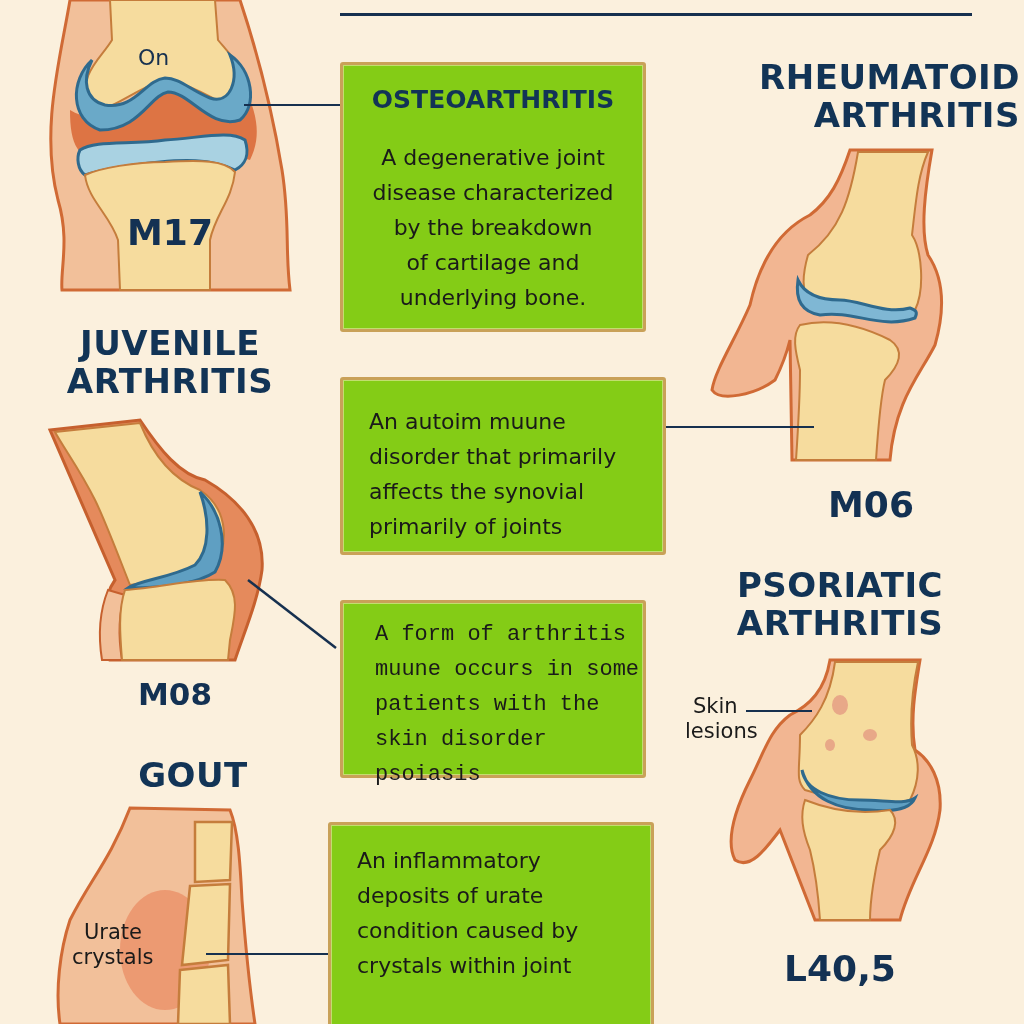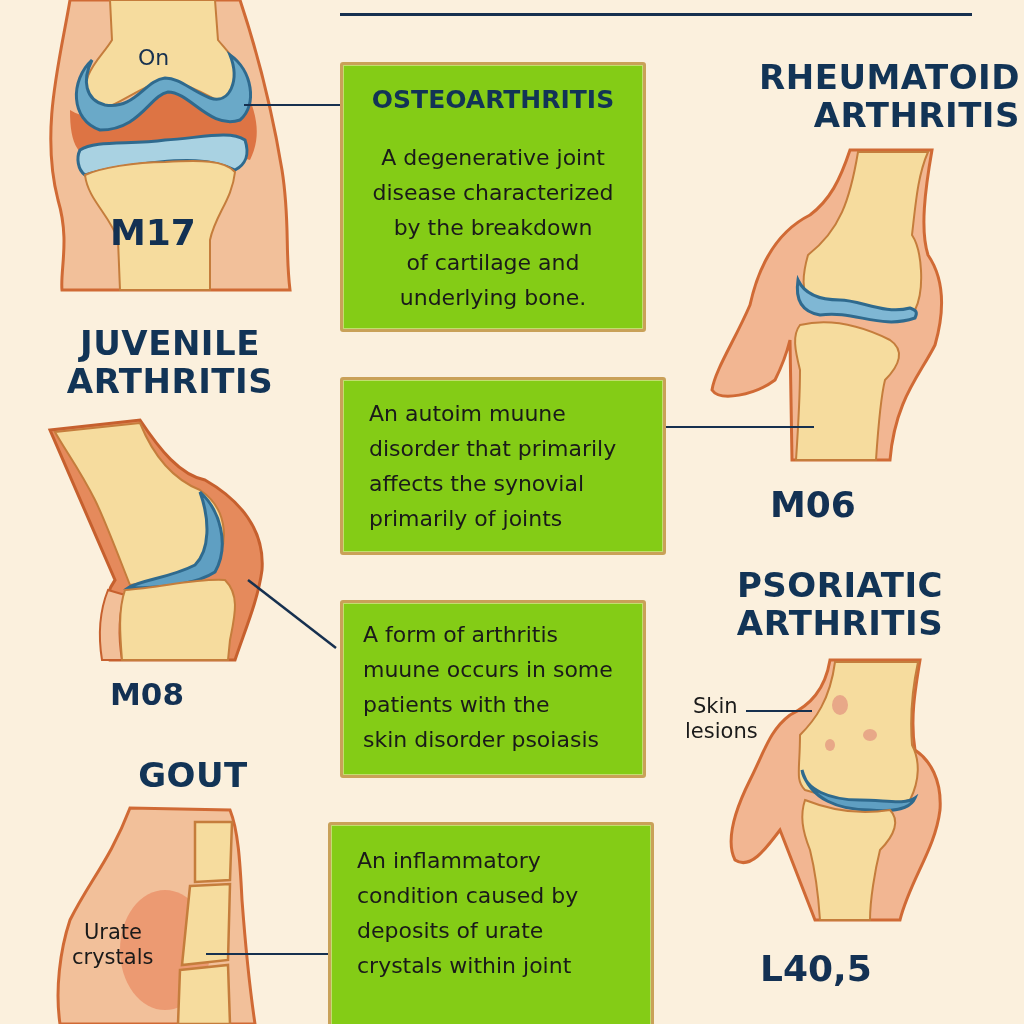--- a/index.html
+++ b/index.html
@@ -9,21 +9,21 @@
     font-family:"DejaVu Sans", sans-serif;
     color:#0f2a48;
   }
   .abs { position:absolute; }
   .heading {
     position:absolute; font-family:"DejaVu Sans", sans-serif; font-weight:bold;
     color:#123456; text-align:center; line-height:1.12; letter-spacing:0.5px;
   }
   .code {
     position:absolute; font-family:"DejaVu Sans", sans-serif; font-weight:bold;
-    color:#133153; 
+    color:#133153; text-align:center;
   }
   .box {
     position:absolute; background:#84cc16; border:3px solid #c9a158;
     box-sizing:border-box; border-radius:3px;
     box-shadow: inset 0 0 0 1px rgba(255,240,200,0.5);
   }
   .box-title {
     font-weight:bold; color:#123456; font-size:25px; text-align:center; margin-top:20px;
   }
   .box-text {
@@ -78,24 +78,24 @@
 
   <path d="M170 10 C160 40 150 60 130 75 C100 90 80 120 70 165 C55 200 35 230 32 250 C40 262 75 255 95 240 C105 220 110 200 110 200 L112 320 L210 320 C215 260 240 235 255 205 C265 170 265 140 248 115 C240 90 245 50 252 10 Z" fill="#f2b692" stroke="#d06a35" stroke-width="3"></path>
 
   <path d="M178 12 C170 60 160 90 128 115 C118 150 125 170 150 170 C185 160 210 180 235 170 C245 150 242 110 232 95 C236 60 238 35 248 12 Z" fill="#f6dc9e" stroke="#c57d3c" stroke-width="2"></path>
 
   <path d="M118 140 C115 160 122 172 140 175 C175 170 200 190 235 178 C238 172 236 170 230 168 C205 175 180 160 160 160 C140 160 125 155 118 140 Z" fill="#7fb7d4" stroke="#2f6a8e" stroke-width="3"></path>
 
   <path d="M120 185 C150 178 180 185 210 200 C225 210 220 225 205 240 C200 260 198 290 196 320 L116 320 C118 290 120 260 120 230 C115 210 112 195 120 185 Z" fill="#f6dc9e" stroke="#c57d3c" stroke-width="2"></path>
 </svg>
 <div class="leader" style="left:666px;top:426px;width:148px;height:2px;"></div>
-<div class="code" style="left:770px;top:484px;width:130px;font-size:36px;">M06</div>
+<div class="code" style="left:806px;top:484px;width:130px;font-size:36px;">M06</div>
 
 <div class="box" style="left:340px;top:377px;width:326px;height:178px;">
-  <div class="box-text" style="padding:16px 0 0 26px;">
+  <div class="box-text" style="padding:24px 0 0 26px;">
     <div>An autoim muune</div>
     <div>disorder that primarily</div>
     <div>affects the synovial</div>
     <div>primarily of joints</div>
   </div>
 </div>
 
 <div class="heading" style="left:40px;top:324px;width:260px;font-size:34px;">
   <div>JUVENILE</div>
   <div>ARTHRITIS</div>
@@ -110,21 +110,21 @@
   <path d="M200 82 C220 100 230 135 215 162 C195 175 160 178 128 178 C140 170 170 168 195 155 C210 140 210 110 200 82 Z" fill="#5f9fc2" stroke="#2f6a8e" stroke-width="3"></path>
 
   <path d="M125 180 C160 178 195 168 225 170 C240 185 235 205 230 230 L228 250 L122 250 C120 225 118 200 125 180 Z" fill="#f6dc9e" stroke="#c57d3c" stroke-width="2"></path>
 </svg>
 <svg style="left:0;top:0;" width="1024" height="1024">
   <line x1="248" y1="580" x2="336" y2="648" stroke="#16304f" stroke-width="2.5"></line>
 </svg>
 <div class="code" style="left:110px;top:676px;width:130px;font-size:31px;">M08</div>
 
 <div class="box" style="left:340px;top:600px;width:306px;height:178px;">
-  <div class="box-text" style="padding:14px 0 0 20px;">
+  <div class="box-text" style="padding:14px 0 0 32px;font-family:Liberation Mono, monospace;">
     <div>A form of arthritis</div>
     <div>muune occurs in some</div>
     <div>patients with the</div>
     <div>skin disorder psoiasis</div>
   </div>
 </div>
 
 <div class="heading" style="left:710px;top:566px;width:260px;font-size:34px;">
   <div>PSORIATIC</div>
   <div>ARTHRITIS</div>
@@ -162,17 +162,17 @@
 </svg>
 <div class="label-small" style="left:72px;top:920px;">
   <div style="padding-left:12px;">Urate</div>
   <div>crystals</div>
 </div>
 <div class="leader" style="left:206px;top:953px;width:134px;height:2px;"></div>
 
 <div class="box" style="left:328px;top:822px;width:326px;height:213px;">
   <div class="box-text" style="padding:18px 0 0 26px;">
     <div>An inflammatory</div>
+    <div>deposits of urate</div>
     <div>condition caused by</div>
-    <div>deposits of urate</div>
     <div>crystals within joint</div>
   </div>
 </div>
 
 </body></html>

